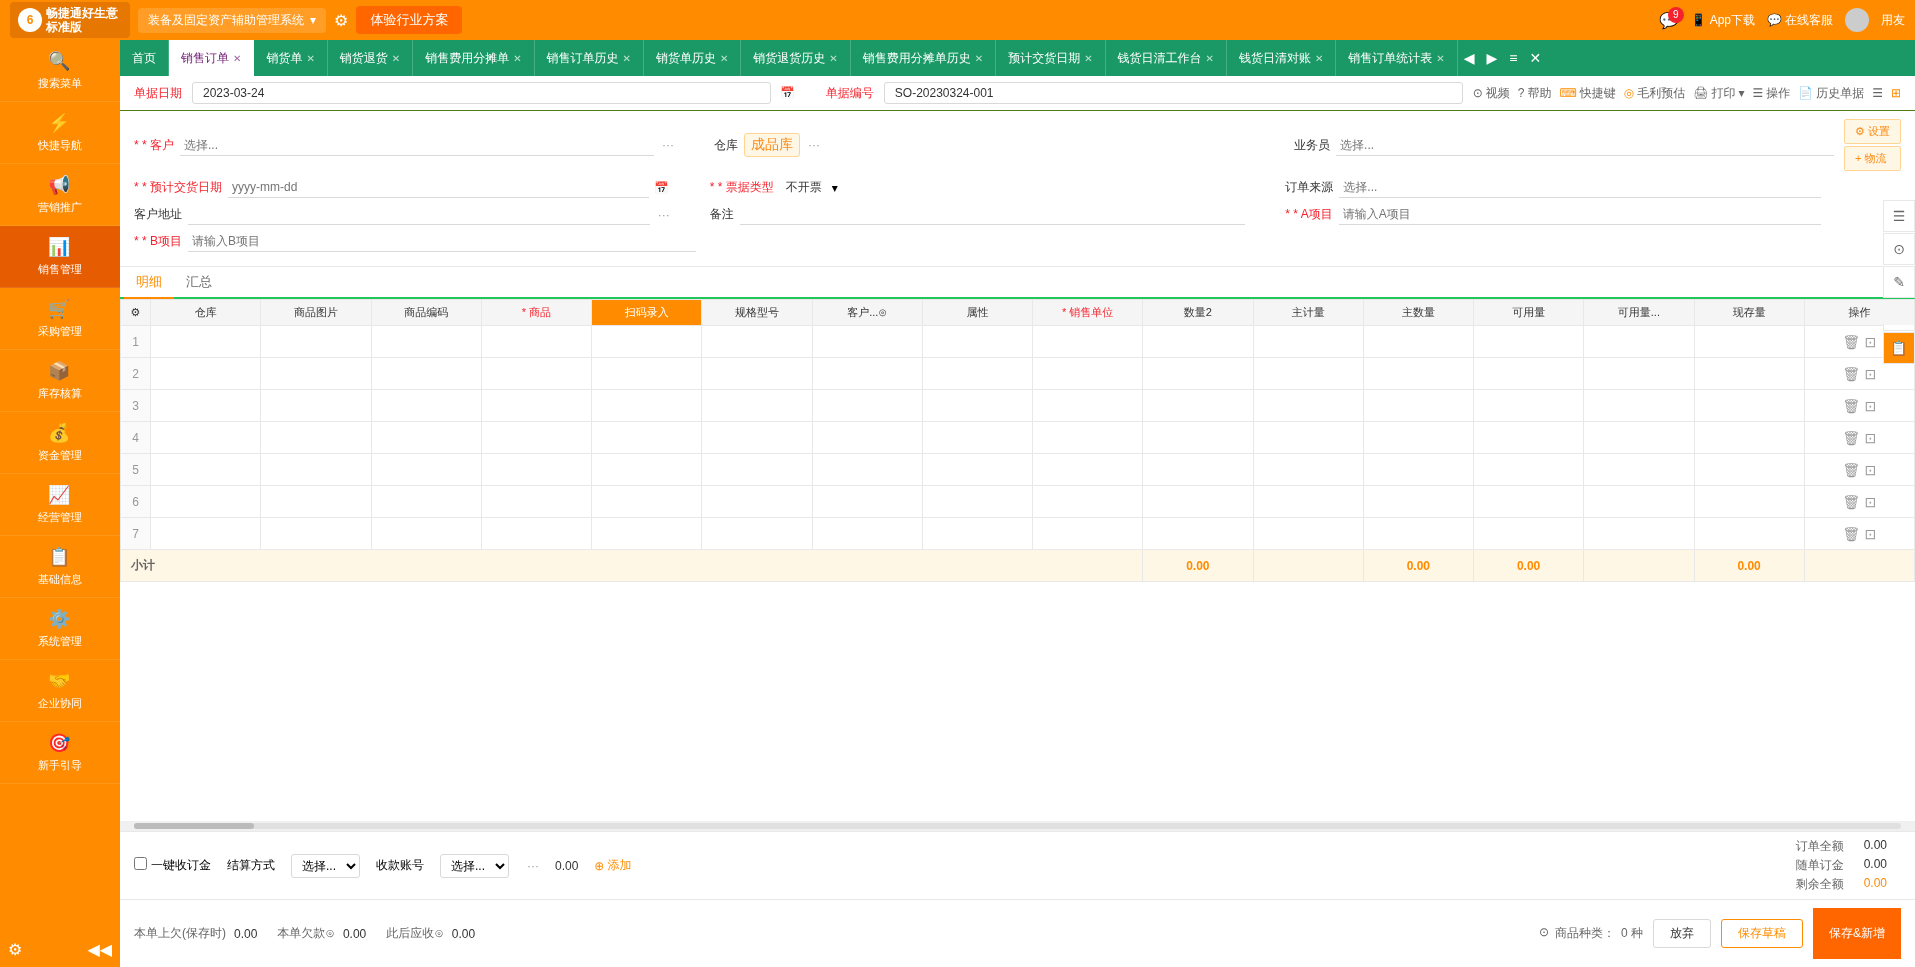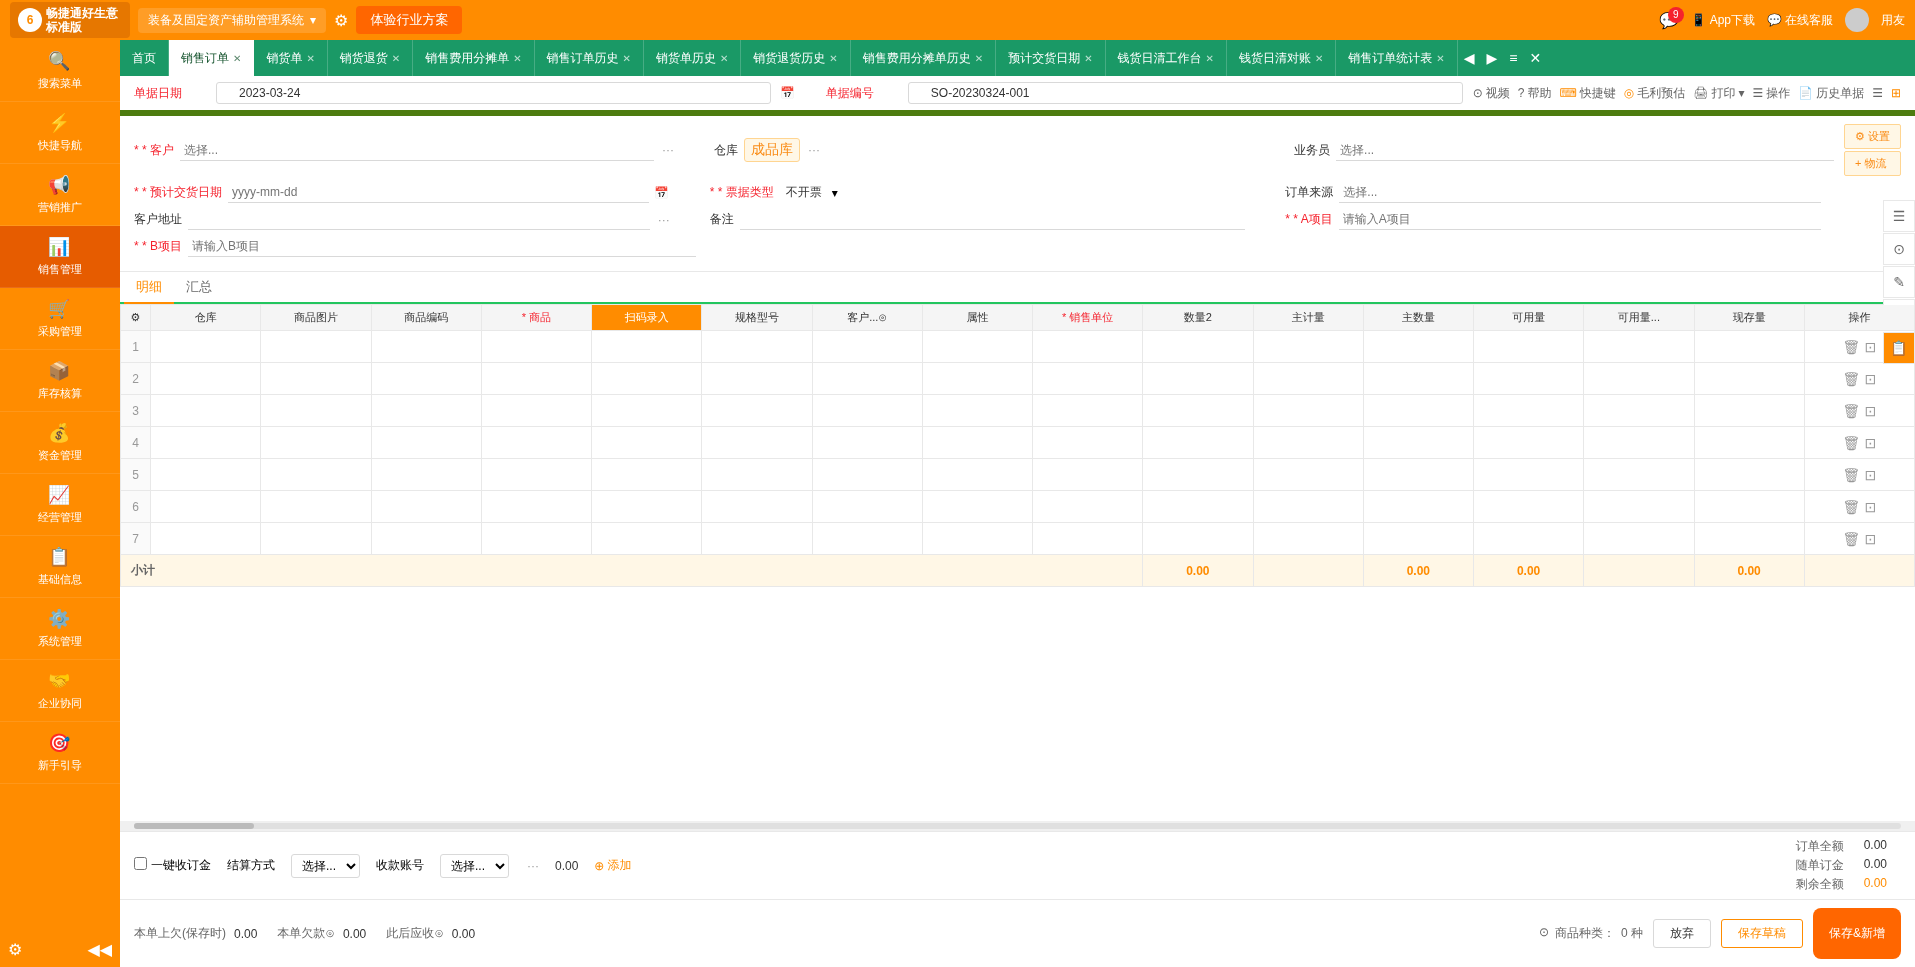--- a/index.html
+++ b/index.html
@@ -70,39 +70,38 @@
     
     .tab-bar {
       background: #1a9966; display: flex; align-items: center;
       height: 36px; overflow: hidden;
     }
     .tab-item {
       padding: 0 12px; height: 36px; display: flex; align-items: center; gap: 4px;
       cursor: pointer; color: white; white-space: nowrap; font-size: 12px;
       border-right: 1px solid rgba(255,255,255,0.2);
     }
-    .tab-item.active { background: white; color: #14532d; }
+    .tab-item.active { background: white; color: #701a75; }
     .tab-item.home { background: #1a9966; align-items: center; }
     .tab-close { font-size: 10px; opacity: 0.7; }
     .tab-nav-btn {
       background: none; border: none; color: white; cursor: pointer;
       padding: 0 6px; font-size: 14px; height: 36px;
     }
 
     
     .page-header {
       background: white; padding: 6px 14px;
       display: flex; align-items: center; gap: 10px;
-      border-bottom: 6px solid #4d7c0f;
+      border-bottom: 1px solid #4d7c0f;
     }
     .page-header label { color: #f5222d; }
     .page-header input {
-      border: 1px solid #d9d9d9; padding: 3px 22px; border-radius: 3px;
+      border: 1px solid #d9d9d9; padding: 3px 10px; border-radius: 3px;
       color: #333;
-      margin-left: 24px;
     }
     .header-actions { margin-left: auto; display: flex; gap: 8px; align-items: center; }
     .header-actions span { cursor: pointer; color: #666; display: flex; align-items: center; gap: 3px; }
     .header-actions .orange { color: #ff8c00; }
 
     
     .form-area {
       background: white; padding: 8px 14px;
       border-bottom: 1px solid #e8e8e8;
     }
@@ -193,21 +192,21 @@
     .btn-default {
       border: 1px solid #d9d9d9; background: white; color: #333;
       padding: 5px 16px; border-radius: 3px; cursor: pointer;
     }
     .btn-primary {
       border: 1px solid #ff8c00; background: white; color: #ff8c00;
       padding: 5px 16px; border-radius: 3px; cursor: pointer;
     }
     .btn-danger {
       border: none; background: #ff6600; color: white;
-      padding: 17px 16px; border-radius: 8px; cursor: pointer;
+      padding: 17px 16px; border-radius: 0; cursor: pointer;
     }
 
     
     .right-floating {
       position: fixed; right: 0; top: 200px;
       display: flex; flex-direction: column; gap: 1px;
     }
     .rf-btn {
       background: white; border: 1px solid #e8e8e8;
       width: 32px; height: 32px; display: flex; align-items: center; justify-content: center;

